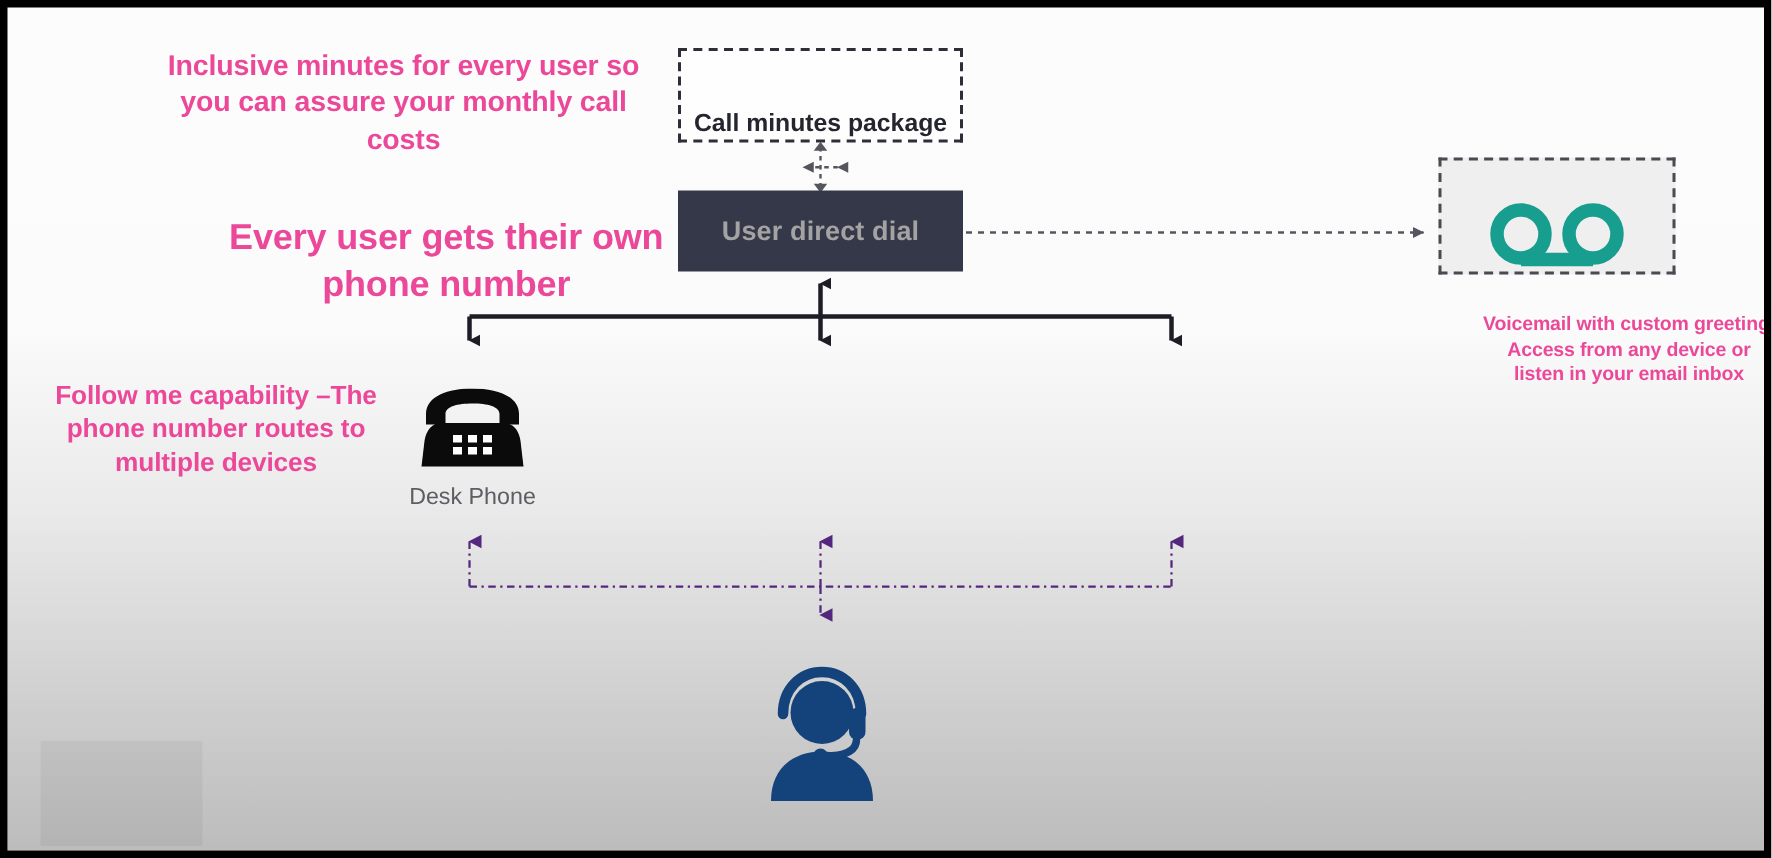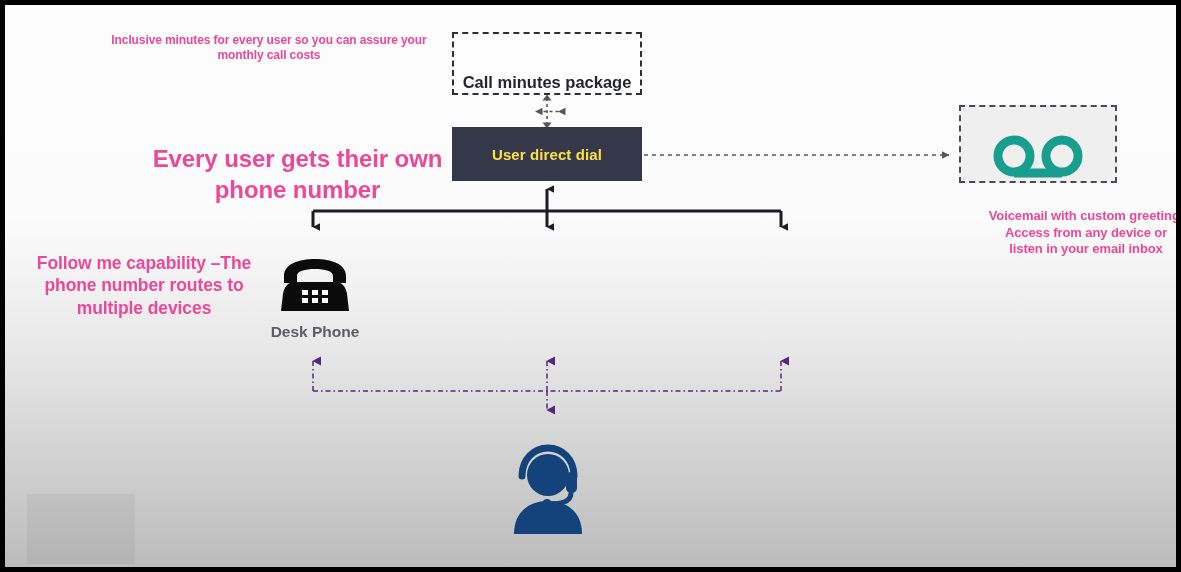--- a/index.html
+++ b/index.html
@@ -28,21 +28,21 @@
 
   
   .pink-note {
     position: absolute;
     color: #ec4899;
     font-weight: bold;
     text-align: center;
     line-height: 1.28;
     letter-spacing: -0.1px;
   }
-  #note-minutes  { left: 104px; top: 28px;  width: 320px; font-size: 12px; }
+  #note-minutes  { left: 104px; top: 28px;  width: 320px; font-size: 19px; }
   #note-number   { left: 140px; top: 139px; width: 305px; font-size: 24px; }
   #note-follow   { left: 20px;   top: 247px; width: 238px; font-size: 17.5px; }
   #note-voicemail{ left: 938px; top: 203px; width: 196px; font-size: 13px; margin-left: 45px; }
 
   
   .dashed-box {
     position: absolute;
     box-sizing: border-box;
     border: 2.5px dashed #2e2e38;
     display: flex;
@@ -64,23 +64,23 @@
   
   #user-dial-box {
     position: absolute;
     left: 447px; top: 122px; width: 190px; height: 54px;
     background: #353848;
     display: flex;
     align-items: center;
     justify-content: center;
   }
   #user-dial-label {
-    color: #fde047;
+    color: #a3a3a3;
     font-weight: bold;
-    font-size: 15px;
+    font-size: 18px;
     letter-spacing: 0.1px;
     text-align: right;
   }
 
   
   #voicemail-box {
     left: 954px; top: 100px; width: 158px; height: 78px;
     background: #efefef;
     border: 2.5px dashed #4a4a52;
   }
@@ -107,21 +107,20 @@
     height: 62px;
     display: flex;
     align-items: flex-end;
     justify-content: center;
   }
   .device-label {
     margin-top: 8px;
     font-size: 15.5px;
     color: #5d5d63;
     font-family: "Liberation Sans", sans-serif;
-    font-weight: bold;
   }
 
   
   #agent-icon {
     position: absolute;
     left: 495px; top: 435px;
     width: 95px; height: 100px;
     display: flex;
     align-items: center;
     justify-content: center;

